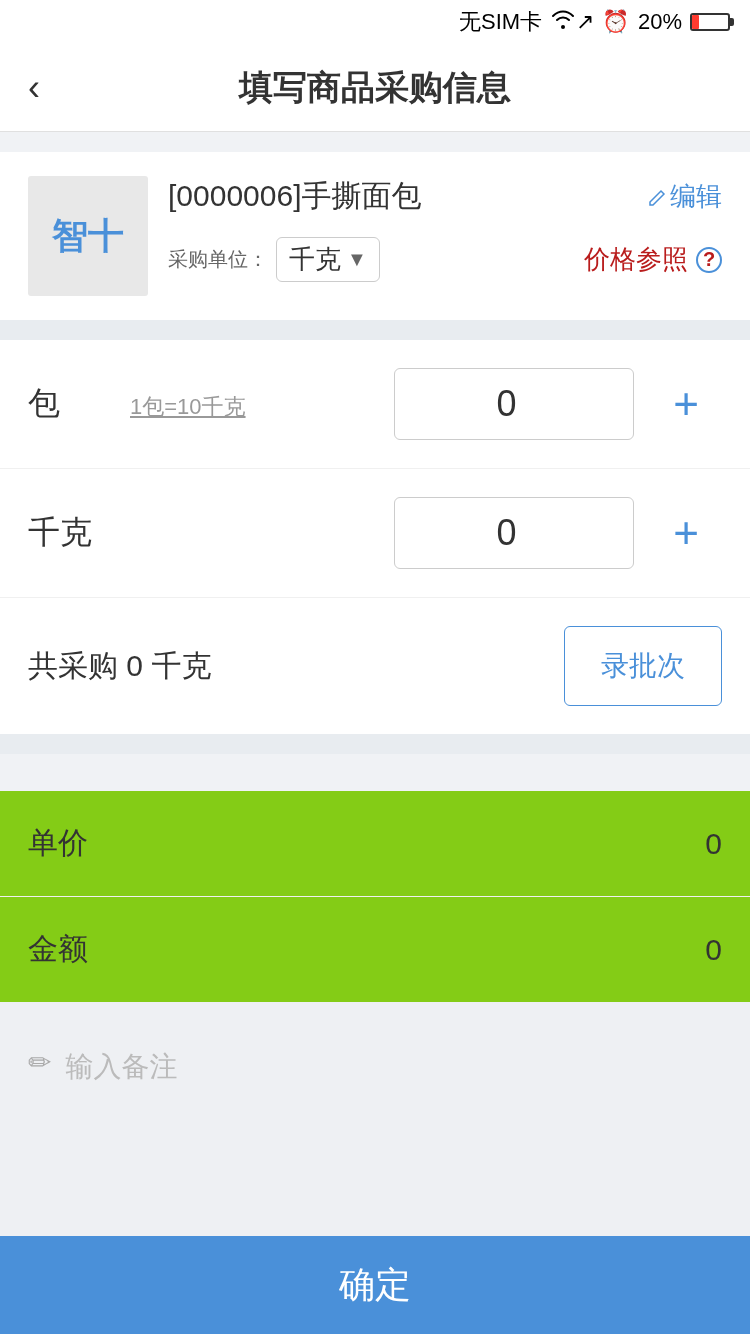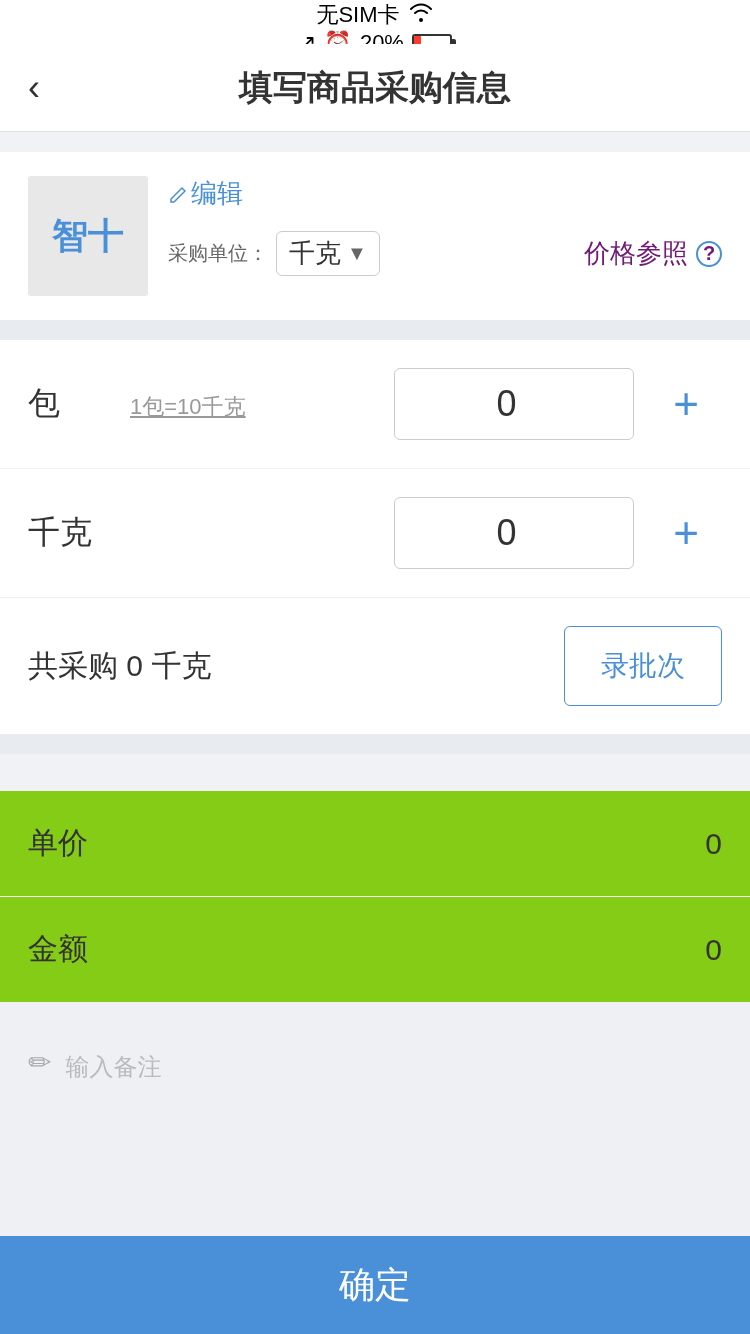--- a/index.html
+++ b/index.html
@@ -13,25 +13,24 @@
       color: #333;
     }
 
     
     .status-bar {
       width: 100%;
       height: 44px;
       background: #fff;
       display: flex;
       align-items: center;
-      justify-content: space-between;
+      justify-content: flex-end;
       padding: 0 20px;
       font-size: 24px;
       color: #000;
-      flex-direction: column;
     }
     .status-bar-left {
       display: flex;
       align-items: center;
       gap: 8px;
       font-size: 22px;
     }
     .status-bar-center {
       font-size: 28px;
       font-weight: 500;
@@ -162,21 +161,21 @@
       color: #333;
       gap: 6px;
       cursor: pointer;
     }
     .unit-select-arrow {
       font-size: 20px;
       color: #666;
     }
     .price-ref {
       font-size: 26px;
-      color: #701a75;
+      color: #b91c1c;
       display: flex;
       align-items: center;
       gap: 8px;
       cursor: pointer;
     }
     .price-ref-icon {
       width: 26px;
       height: 26px;
       border: 2px solid #4a90d9;
       border-radius: 50%;
@@ -301,21 +300,21 @@
       display: flex;
       align-items: center;
       gap: 14px;
       min-height: 120px;
     }
     .note-icon {
       font-size: 28px;
       color: #aaa;
     }
     .note-placeholder {
-      font-size: 24px;
+      font-size: 28px;
       color: #bbb;
       margin-top: 10px;
     }
 
     
     .empty-area {
       background: #eef0f3;
       flex: 1;
       min-height: 300px;
     }
@@ -371,20 +370,21 @@
 </div>
 
 <div class="content-wrapper">
 
   <div class="product-card">
     <div class="product-image">
       <span class="product-logo-text">智十</span>
     </div>
     <div class="product-info">
       <div class="product-name-row">
+        <span class="product-name">[0000006]手撕面包</span>
         <span class="edit-btn">
           <svg width="22" height="22" viewBox="0 0 22 22" fill="none">
             <path d="M3 16L14 5l3 3L6 19H3v-3z" stroke="#4a90d9" stroke-width="1.5" fill="none"></path>
           </svg>
           <span>编辑</span>
         </span>
       </div>
       <div class="unit-row">
         <div style="display:flex;align-items:center;gap:8px;">
           <span class="unit-label">采购单位：</span>

